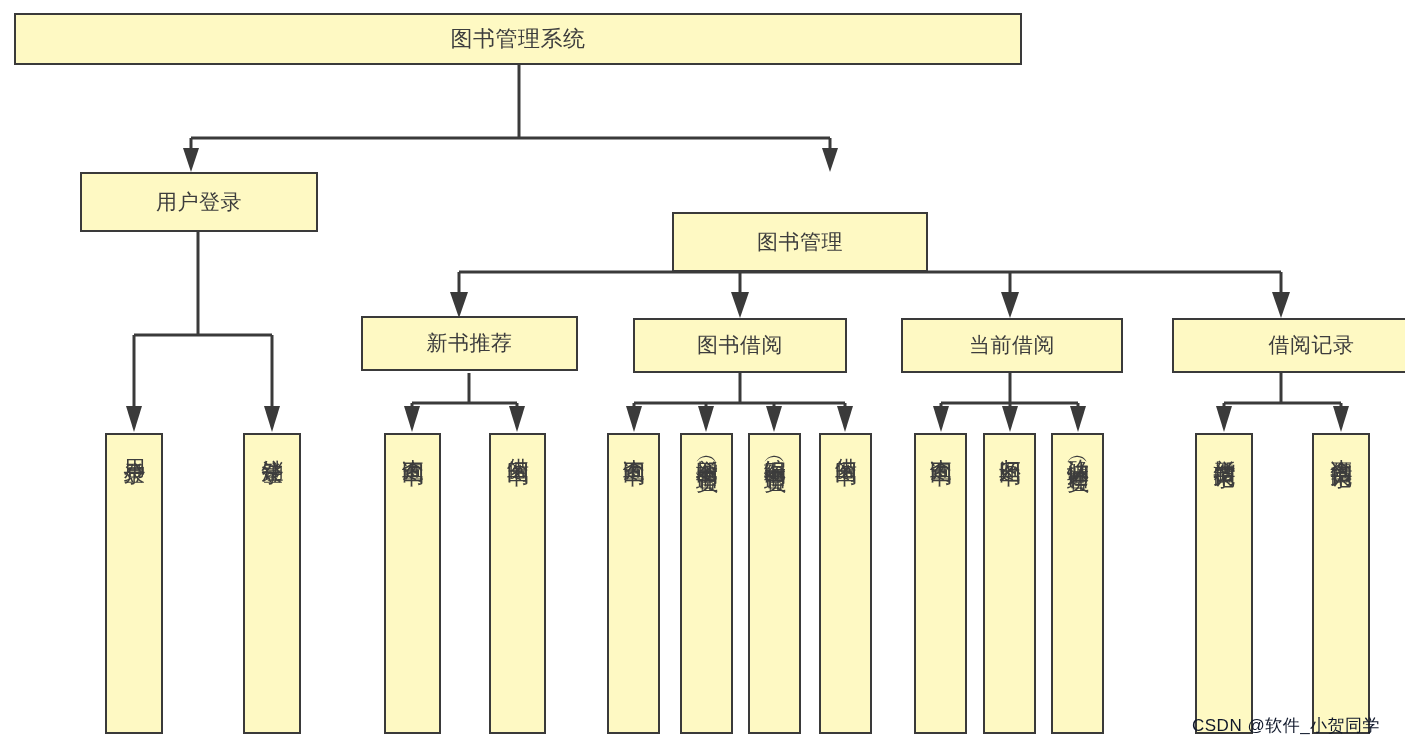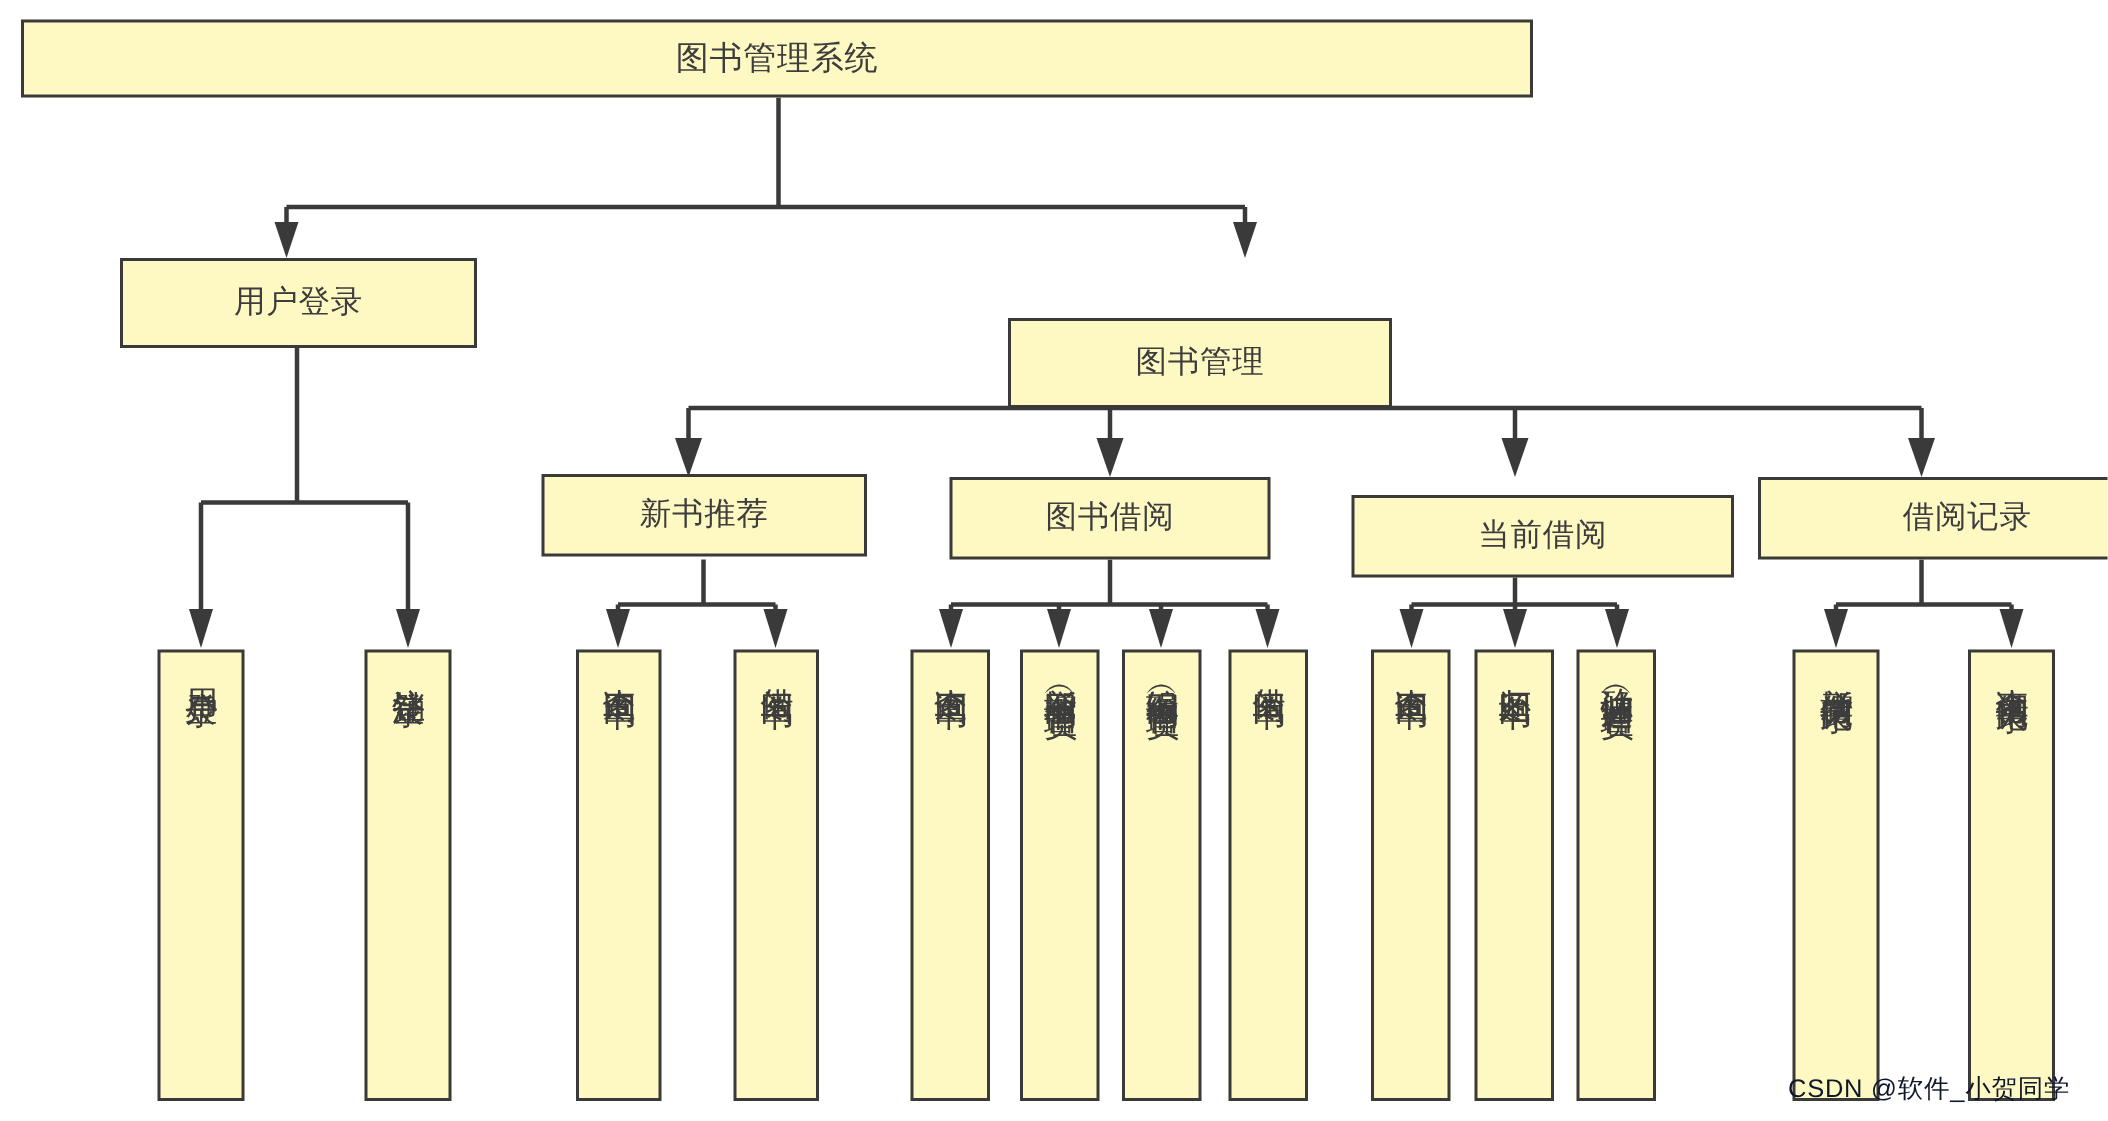--- a/index.html
+++ b/index.html
@@ -145,21 +145,21 @@
   <div class="node h-node" style="left:672px;top:172px;width:256px;height:60px;margin-top:40px;">
     <span class="lbl">图书管理</span>
   </div>
 
   <div class="node h-node" style="left:361px;top:316px;width:217px;height:55px;">
     <span class="lbl">新书推荐</span>
   </div>
   <div class="node h-node" style="left:633px;top:318px;width:214px;height:55px;">
     <span class="lbl">图书借阅</span>
   </div>
-  <div class="node h-node" style="left:901px;top:318px;width:255px;height:55px;margin-top:12px;">
+  <div class="node h-node" style="left:901px;top:318px;width:222px;height:55px;">
     <span class="lbl">当前借阅</span>
   </div>
   <div class="node h-node" style="left:1172px;top:318px;width:243px;height:55px;padding-left:36px;">
     <span class="lbl">借阅记录</span>
   </div>
 
   <div class="node leaf" style="left:105px;top:433px;width:58px;height:301px;">
     <span class="lbl">用户登录</span>
   </div>
   <div class="node leaf" style="left:243px;top:433px;width:58px;height:301px;">

